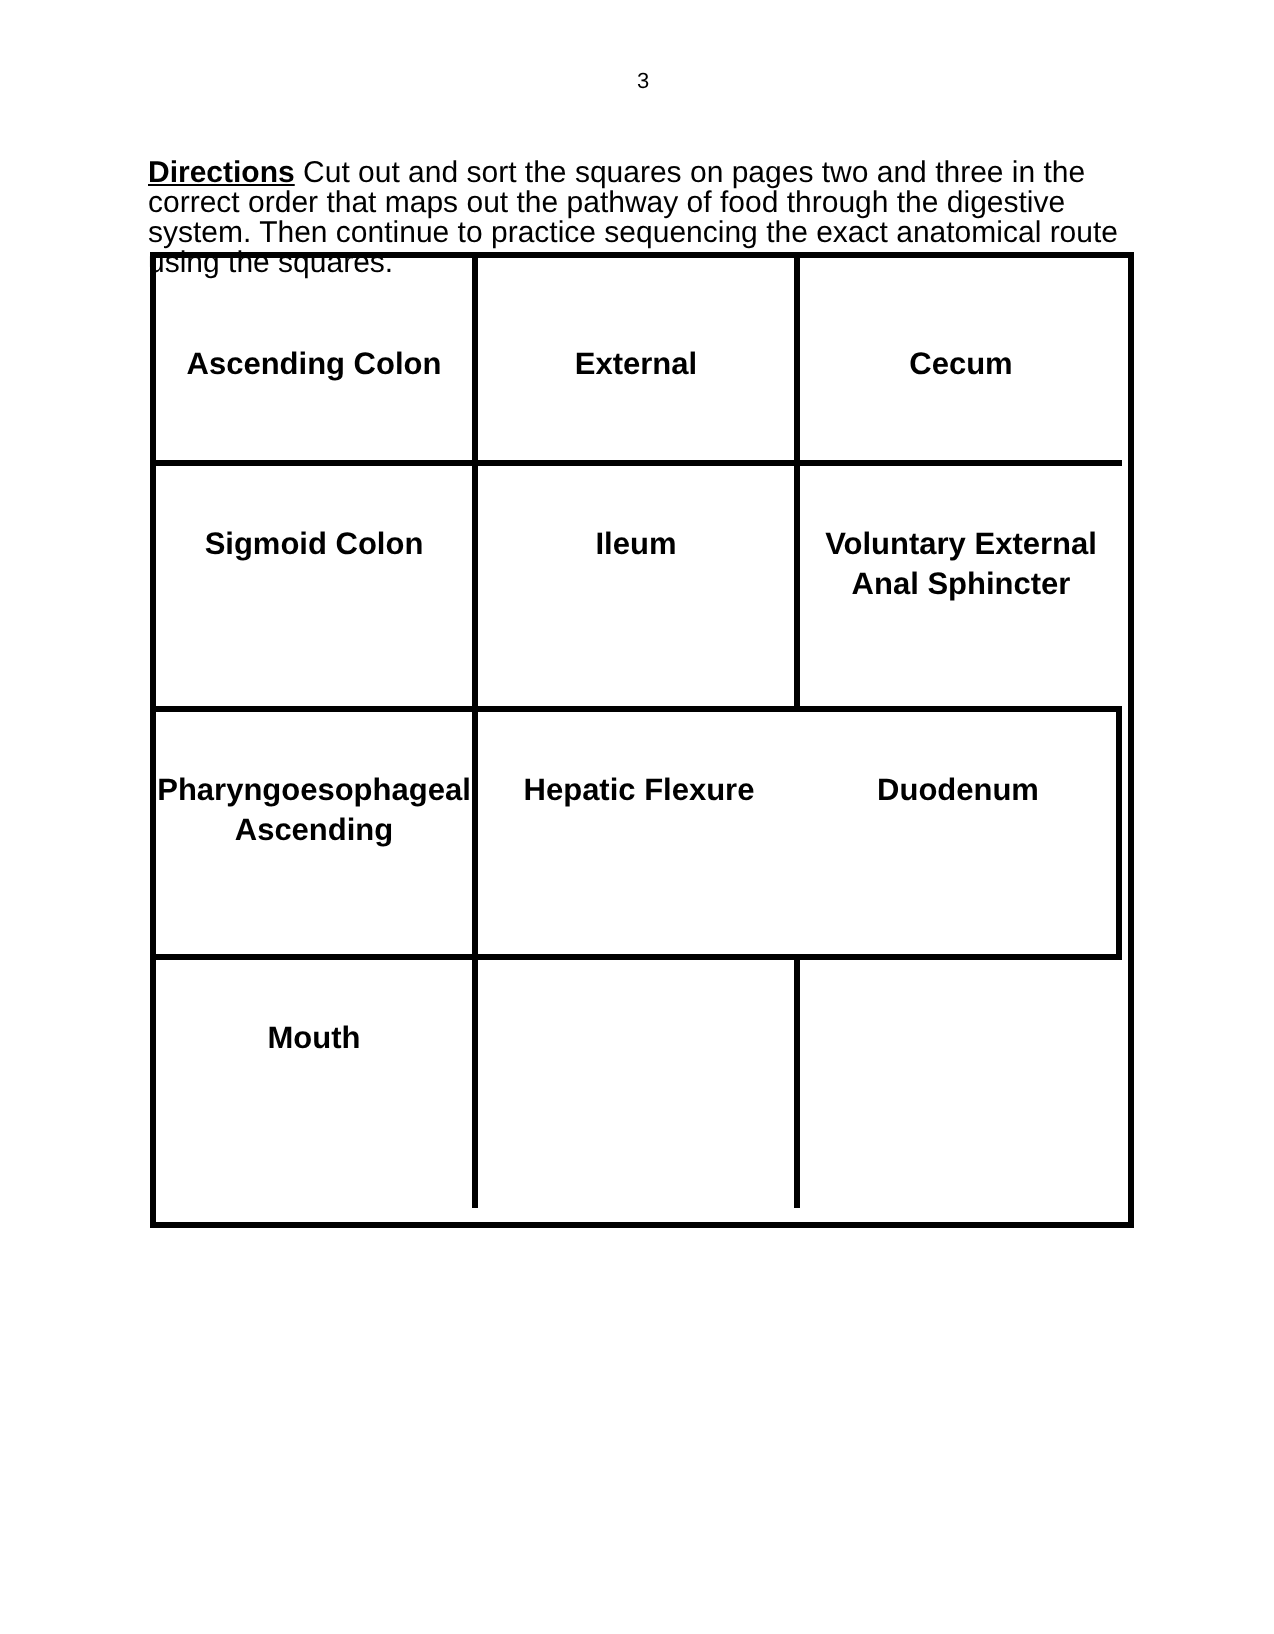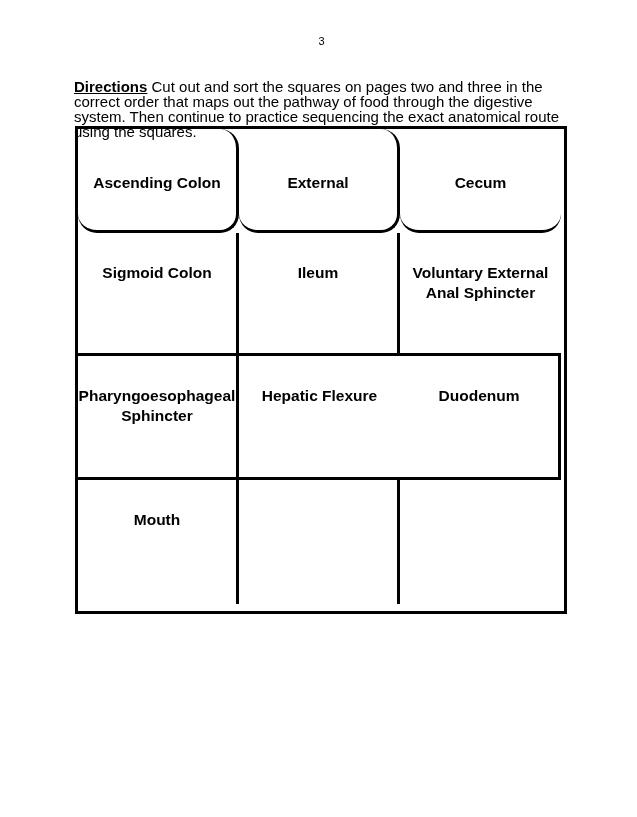--- a/index.html
+++ b/index.html
@@ -11,40 +11,40 @@
     .directions .lbl { text-decoration: underline; font-weight: bold; }
     .grid { position: absolute; left: 75px; top: 126px; width: 492px; height: 488px;
             box-sizing: border-box; border: 3px solid #000; display: grid;
             grid-template-columns: 161px 161px 161px; grid-template-rows: 104px 123px 124px 124px; }
     .cell { box-sizing: border-box; display: flex; justify-content: center; align-items: flex-start;
             text-align: center; font-weight: bold; font-size: 15.5px; line-height: 20px; padding-top: 44px; }
     .cell.r1 { padding-top: 44px; }
     .cell.r2, .cell.r3, .cell.r4 { padding-top: 30px; }
     .cell.c1, .cell.c2 { border-right: 3px solid #000; }
     .cell.r1, .cell.r2, .cell.r3 { border-bottom: 3px solid #000; }
-    .cell.r1 { padding-top: 44px; border-radius: 19px; }
+    .cell.r1 { padding-top: 44px; }
   </style>
 </head>
 <body>
 
 <div class="page-num">3</div>
 
 <div class="directions">
   <span class="lbl">Directions</span><span> Cut out and sort the squares on pages two and three in the correct order that maps out the pathway of food through the digestive system. Then continue to practice sequencing the exact anatomical route using the squares.</span>
 </div>
 
 <div class="grid">
   <div class="cell r1 c1">Ascending Colon</div>
   <div class="cell r1 c2">External</div>
   <div class="cell r1 c3">Cecum</div>
 
   <div class="cell r2 c1">Sigmoid Colon</div>
   <div class="cell r2 c2">Ileum</div>
   <div class="cell r2 c3">Voluntary External Anal Sphincter</div>
 
-  <div class="cell r3 c1">Pharyngoesophageal Sphincter</div>
+  <div class="cell r3 c1">Pharyngoesophageal Ascending</div>
   <div class="cell r3 c3">Hepatic Flexure</div>
   <div class="cell r3 c2">Duodenum</div>
 
   <div class="cell r4 c1">Mouth</div>
   <div class="cell r4 c2"></div>
   <div class="cell r4 c3"></div>
 </div>
 
 </body></html>

